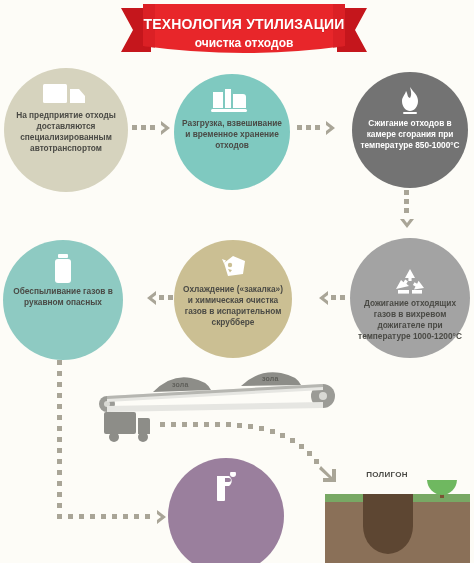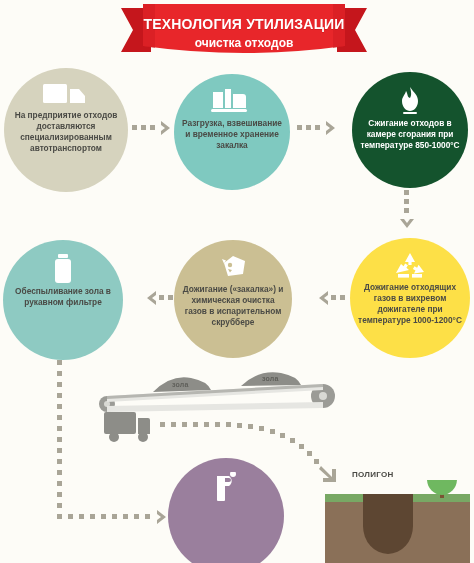--- a/index.html
+++ b/index.html
@@ -36,40 +36,41 @@
   .node .ico{margin-top:14px;margin-bottom:2px;line-height:0;}
   .node .lbl{
     font-size:8.3px;font-weight:bold;line-height:11px;text-align:center;
     padding:0 6px;box-sizing:border-box;width:100%;
   }
   .dark-txt{color:#4a4a45;}
   .white-txt{color:#ffffff;}
 
   #n1{left:4px;top:68px;width:124px;height:124px;background:#d6d3be;}
   #n2{left:174px;top:74px;width:116px;height:116px;background:#7fc9c0;}
-  #n3{left:352px;top:72px;width:116px;height:116px;background:#14532d;}
-  #n4{left:350px;top:238px;width:120px;height:120px;background:#fde047;}
+  #n3{left:352px;top:72px;width:116px;height:116px;background:#737373;}
+  #n4{left:350px;top:238px;width:120px;height:120px;background:#a3a3a3;justify-content:center;}
   #n5{left:174px;top:240px;width:118px;height:118px;background:#cbbf93;}
   #n6{left:3px;top:240px;width:120px;height:120px;background:#8ecac2;}
   #n7{left:168px;top:458px;width:116px;height:116px;background:#9a7f9d;}
 
   
   .conn{position:absolute;}
   .dot{position:absolute;background:#a9a597;width:5px;height:5px;}
   .chev{position:absolute;}
 
   
   .scene{position:absolute;}
   .ash-label{
     position:absolute;color:#5f5f5a;font-weight:bold;font-size:7px;
     letter-spacing:.2px;
   }
   .polygon-label{
     position:absolute;left:352px;top:470px;width:70px;
     color:#4a4a45;font-weight:bold;font-size:8px;letter-spacing:.3px;
+    text-align:center;
   }
 </style>
 </head>
 <body>
 
 <div id="stage">
 
   <div class="banner">
     <svg width="246" height="58" viewBox="0 0 246 58">
       <polygon points="0,6 30,6 30,50 0,50 12,28" fill="#c5161c"></polygon>
@@ -84,34 +85,34 @@
     </div>
   </div>
 
   <div class="node" id="n1">
     <span class="ico">
       <svg width="46" height="26" viewBox="0 0 46 26">
         <rect x="0" y="2" width="24" height="19" rx="1.5" fill="#ffffff"></rect>
         <path d="M27,7 h9 l6,7 v7 h-15 Z" fill="#ffffff"></path>
       </svg>
     </span>
-    <div class="lbl dark-txt">На предприятие отходов доставляются специализированным автотранспортом</div>
+    <div class="lbl dark-txt">На предприятие отходы доставляются специализированным автотранспортом</div>
   </div>
 
   <div class="node" id="n2">
     <span class="ico">
       <svg width="42" height="28" viewBox="0 0 42 28">
         <path d="M2,4 h10 v16 h-10 Z" fill="#ffffff"></path>
         <path d="M2,4 l0,5 l-1.5,-2 Z" fill="#7fc9c0"></path>
         <rect x="14" y="1" width="6" height="19" fill="#ffffff"></rect>
         <path d="M22,6 h10 a3,3 0 0 1 3,3 v11 h-13 Z" fill="#ffffff"></path>
         <rect x="0" y="21" width="36" height="3" rx="1.5" fill="#ffffff"></rect>
       </svg>
     </span>
-    <div class="lbl dark-txt">Разгрузка, взвешивание и временное хранение закалка</div>
+    <div class="lbl dark-txt">Разгрузка, взвешивание и временное хранение отходов</div>
   </div>
 
   <div class="node" id="n3">
     <span class="ico">
       <svg width="30" height="30" viewBox="0 0 30 30">
         <path d="M15,1 C19,7 23,9 23,15 C23,21 19,25 15,25 C11,25 7,21 7,15 C7,11 10,9 11,5 C13,8 12,11 15,12 C17,9 16,5 15,1 Z" fill="#ffffff"></path>
         <rect x="8" y="26" width="14" height="2" rx="1" fill="#ffffff"></rect>
       </svg>
     </span>
     <div class="lbl white-txt">Сжигание отходов в камере сгорания при температуре 850-1000°C</div>
@@ -132,31 +133,31 @@
 
   <div class="node" id="n5">
     <span class="ico">
       <svg width="34" height="28" viewBox="0 0 34 28">
         <path d="M8,9 L17,2 L29,7 L27,20 L12,22 Z" fill="#ffffff"></path>
         <path d="M6,5 l4,1.5 l-2,3 Z" fill="#ffffff"></path>
         <circle cx="14" cy="11" r="2.2" fill="#cbbf93"></circle>
         <path d="M12,15 l4,1 l-2,2.5 Z" fill="#cbbf93"></path>
       </svg>
     </span>
-    <div class="lbl dark-txt">Дожигание («закалка») и химическая очистка газов в испарительном скруббере</div>
+    <div class="lbl dark-txt">Охлаждение («закалка») и химическая очистка газов в испарительном скруббере</div>
   </div>
 
   <div class="node" id="n6">
     <span class="ico">
       <svg width="24" height="30" viewBox="0 0 24 30">
         <rect x="7" y="0" width="10" height="4" rx="1" fill="#ffffff"></rect>
         <rect x="4" y="5" width="16" height="24" rx="3" fill="#ffffff"></rect>
       </svg>
     </span>
-    <div class="lbl dark-txt">Обеспыливание зола в рукавном фильтре</div>
+    <div class="lbl dark-txt">Обеспыливание газов в рукавном опасных</div>
   </div>
 
   <div class="node" id="n7">
     <span class="ico">
       <svg width="30" height="30" viewBox="0 0 30 30">
         <rect x="6" y="4" width="8" height="25" rx="1" fill="#ffffff"></rect>
         <path d="M6,4 h12 a6,6 0 0 1 0,10 h-4 v-4 h4 a2,2 0 0 0 0,-4 h-12 Z" fill="#ffffff"></path>
         <circle cx="22" cy="2" r="3" fill="#ffffff"></circle>
       </svg>
     </span>

